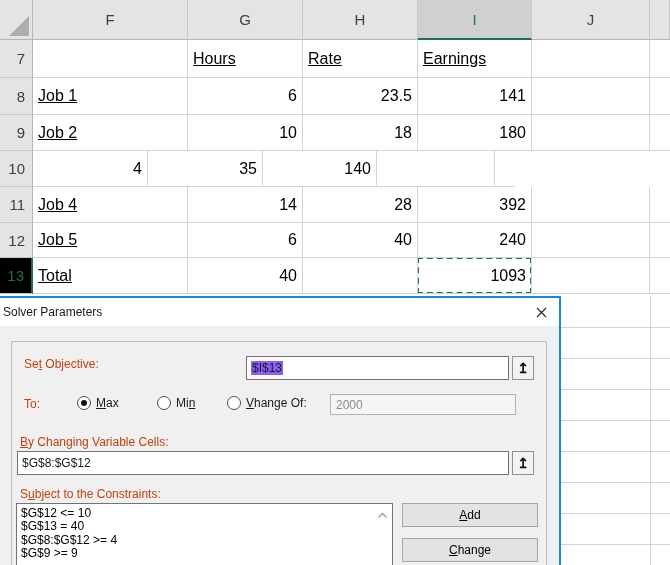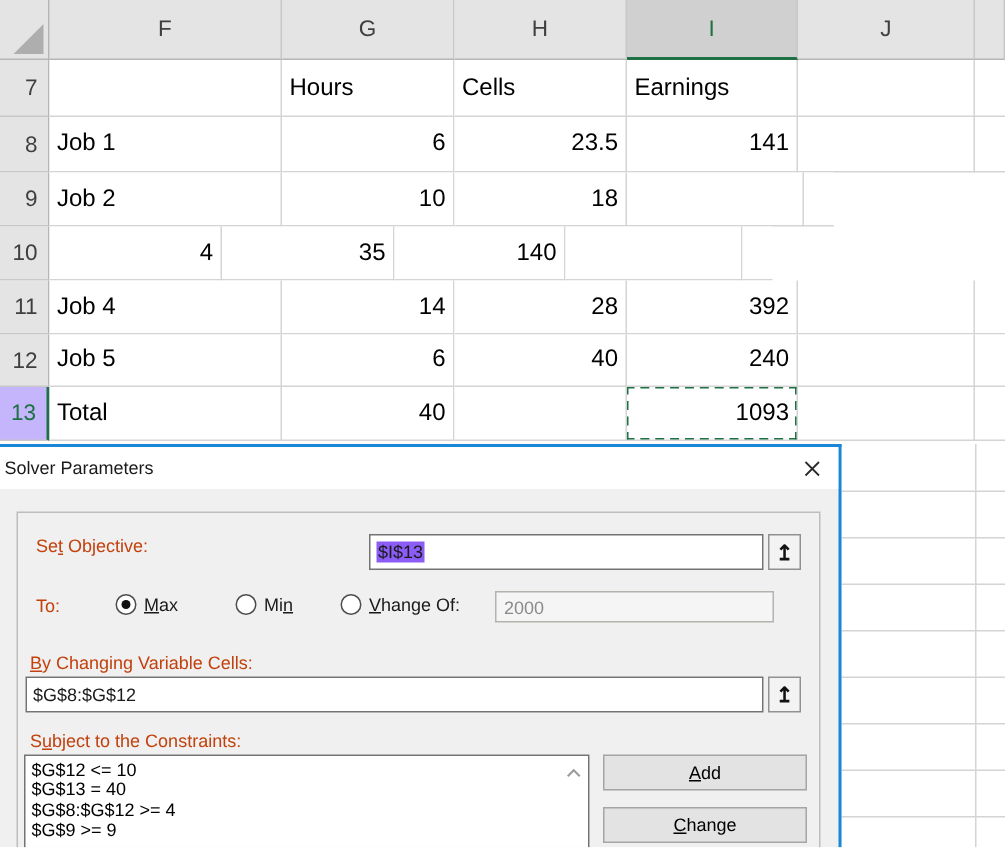--- a/index.html
+++ b/index.html
@@ -14,25 +14,25 @@
   .w-rh{width:33px}.w-f{width:155px}.w-g{width:115px}.w-h{width:115px}.w-i{width:114px}.w-j{width:118px}.w-k{width:20px}
 
   .chead{box-sizing:border-box;background:#e4e4e4;border-right:1px solid #c8c8c8;border-bottom:1px solid #b6b6b6;
          color:#3f3f3f;font-size:15px;display:flex;align-items:center;justify-content:center;}
   .chead.selected{background:#d0d0d0;border-bottom:2px solid #1e7145;color:#1e7145;}
   .corner{box-sizing:border-box;background:#e4e4e4;border-right:1px solid #b6b6b6;border-bottom:1px solid #b6b6b6;position:relative;}
   .corner .tri{position:absolute;right:3px;bottom:3px;width:0;height:0;
                border-left:20px solid transparent;border-bottom:20px solid #aeaeae;}
   .rhead{box-sizing:border-box;background:#e4e4e4;border-right:1px solid #b6b6b6;border-bottom:1px solid #c8c8c8;
          color:#3f3f3f;font-size:15px;display:flex;align-items:center;justify-content:flex-end;padding-right:7px;}
-  .rhead.selected{background:#c4b5fd;border-right:2px solid #1e7145;color:#1e7145;}
+  .rhead.selected{background:#000000;border-right:2px solid #1e7145;color:#1e7145;}
 
   .cell{box-sizing:border-box;border-right:1px solid #d4d4d4;border-bottom:1px solid #d4d4d4;
         font-size:16px;color:#000;display:flex;align-items:center;overflow:hidden;background:#fff;position:relative;}
-  .cell.text{justify-content:flex-start;padding-left:5px;}
+  .cell.text{justify-content:flex-start;padding-left:5px;text-decoration:underline;}
   .cell.num{justify-content:flex-end;padding-right:5px;}
   .cell.nr{border-right:none;}
   .ants{position:absolute;left:-1px;top:-1px;right:-1px;bottom:-1px;border:2px dashed #1e7145;pointer-events:none;}
 
   
   .right-strip{position:absolute;left:561px;top:296px;width:109px;height:269px;background:#fff;}
   .right-strip .hl{position:absolute;left:0;width:109px;height:1px;background:#d4d4d4;}
   .right-strip .vl{position:absolute;left:89px;top:0;width:1px;height:269px;background:#d4d4d4;}
 
   
@@ -83,41 +83,42 @@
       <div class="chead w-h">H</div>
       <div class="chead w-i selected">I</div>
       <div class="chead w-j">J</div>
       <div class="chead w-k"></div>
     </div>
 
     <div class="row h38">
       <div class="rhead w-rh">7</div>
       <div class="cell text w-f"></div>
       <div class="cell text w-g">Hours</div>
-      <div class="cell text w-h">Cells</div>
+      <div class="cell text w-h">Rate</div>
       <div class="cell text w-i">Earnings</div>
       <div class="cell text w-j"></div>
       <div class="cell text w-k nr"></div>
     </div>
 
     <div class="row h37">
       <div class="rhead w-rh">8</div>
       <div class="cell text w-f">Job 1</div>
       <div class="cell num w-g">6</div>
       <div class="cell num w-h">23.5</div>
       <div class="cell num w-i">141</div>
       <div class="cell text w-j"></div>
       <div class="cell text w-k nr"></div>
     </div>
 
     <div class="row h36">
       <div class="rhead w-rh">9</div>
       <div class="cell text w-f">Job 2</div>
       <div class="cell num w-g">10</div>
       <div class="cell num w-h">18</div>
+      <div class="cell num w-i">180</div>
       <div class="cell text w-j"></div>
       <div class="cell text w-k nr"></div>
     </div>
 
     <div class="row h36">
       <div class="rhead w-rh">10</div>
       <div class="cell num w-g">4</div>
       <div class="cell num w-h">35</div>
       <div class="cell num w-i">140</div>
       <div class="cell text w-j"></div>

